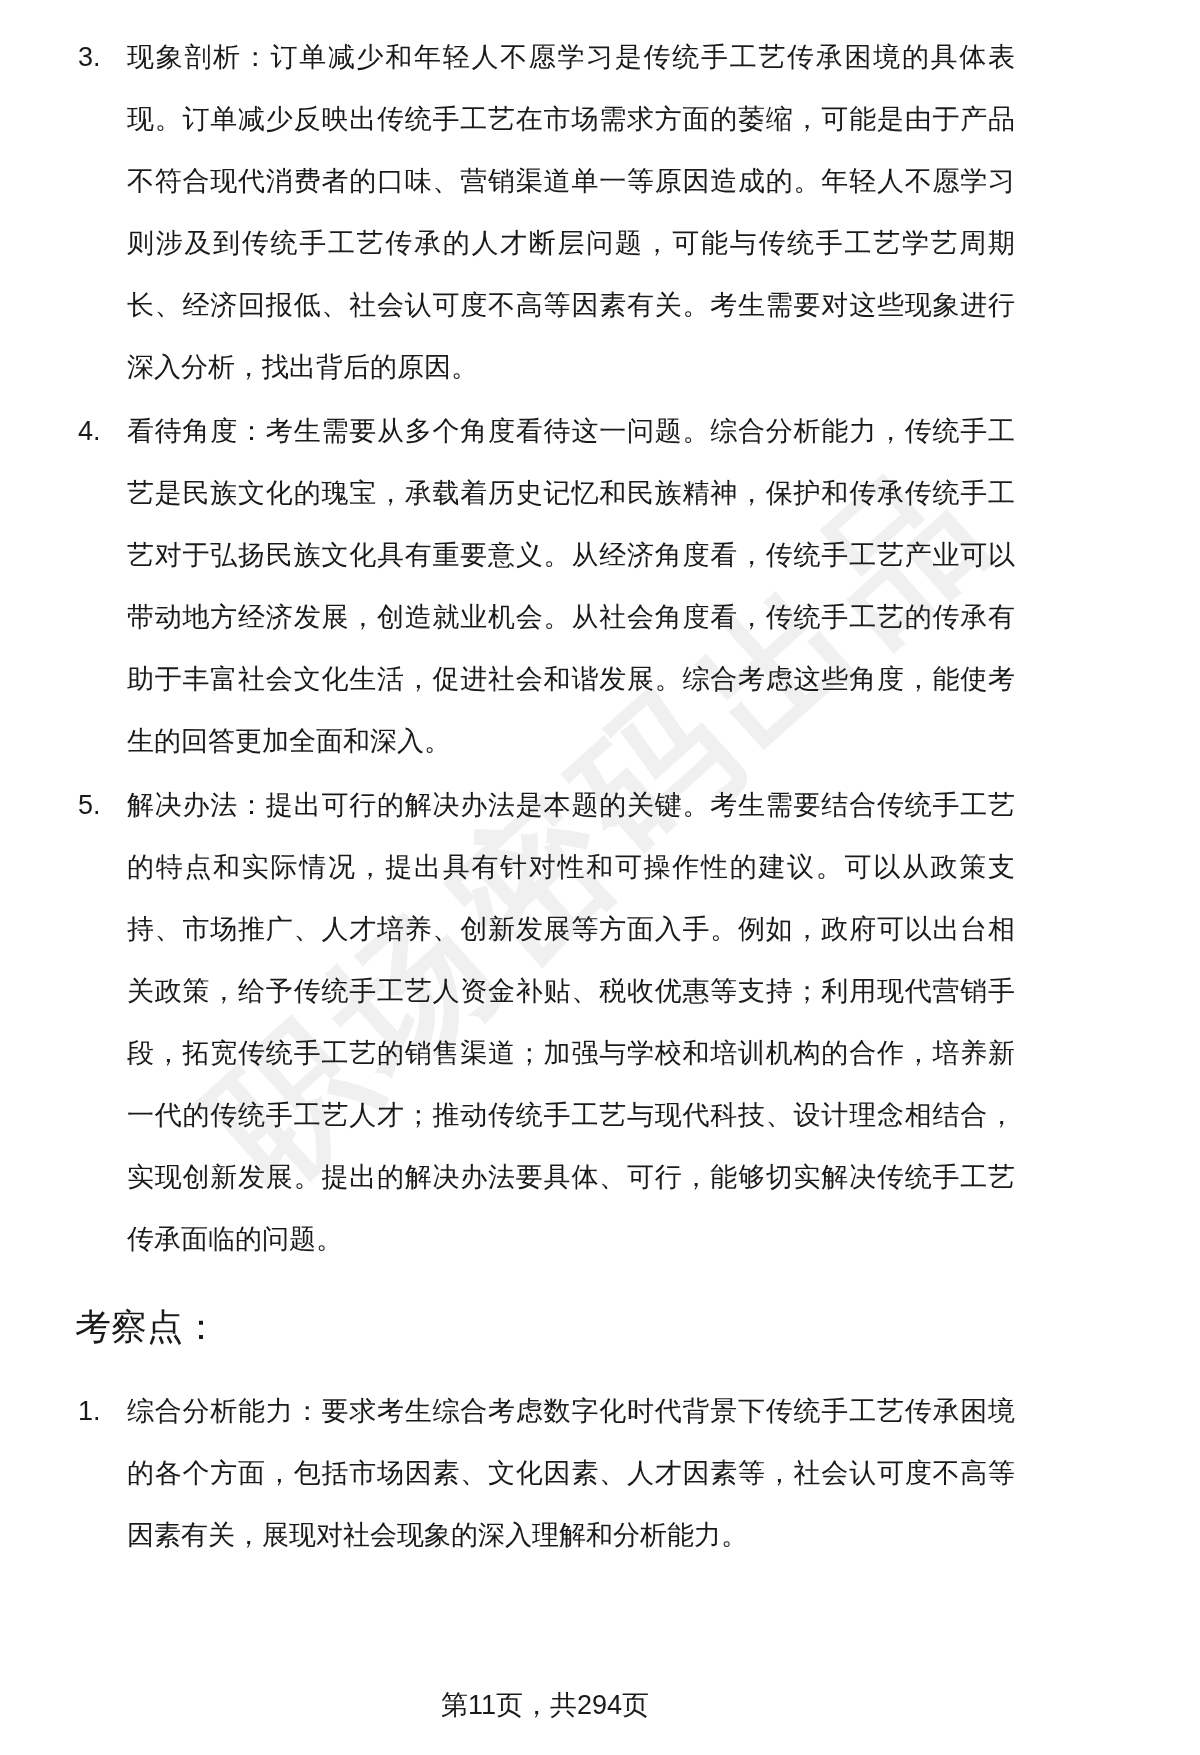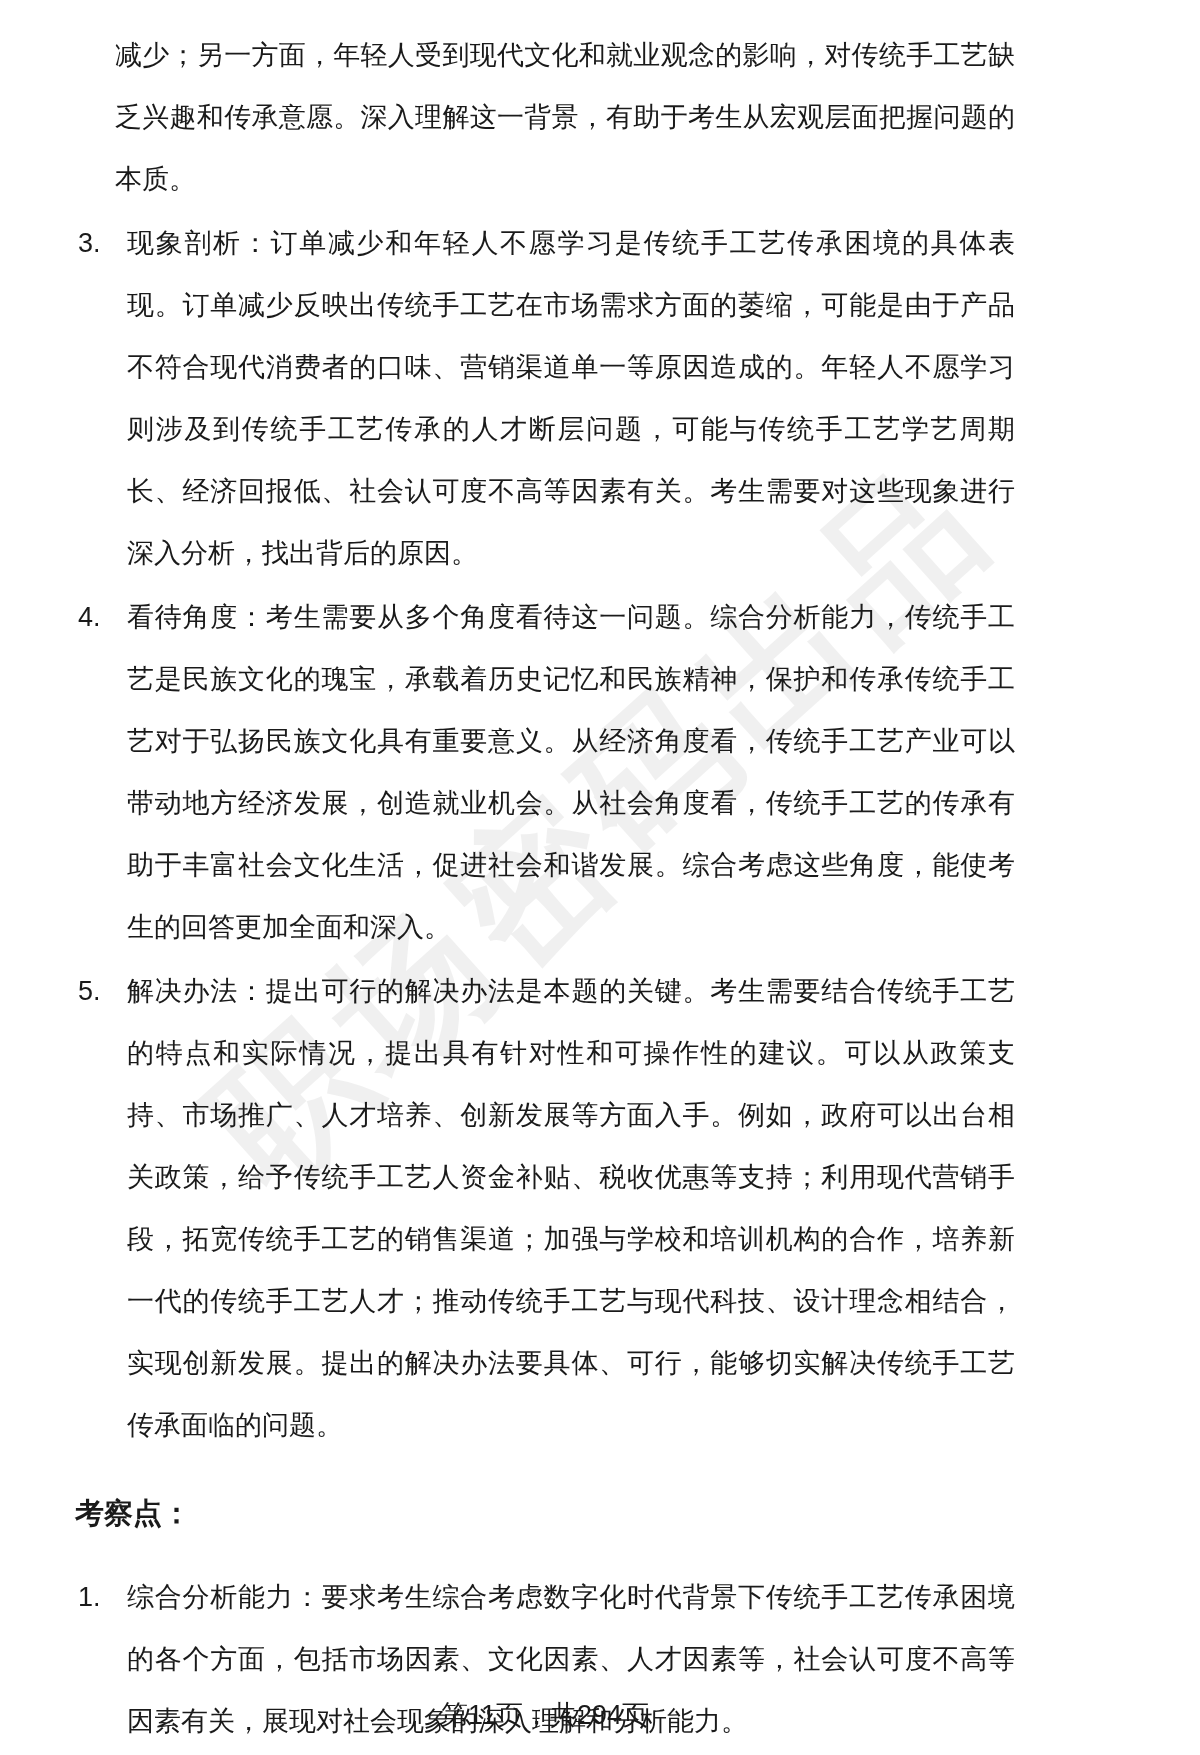--- a/index.html
+++ b/index.html
@@ -51,47 +51,46 @@
     flex: none;
     width: 40px;
     padding-left: 3px;
   }
   .list-item .body {
     flex: 1;
     text-align: justify;
     margin-left: 12px;
   }
   .heading {
-    font-size: 29px;
-    font-weight: 700;
+    font-size: 36px;
+    font-weight: 400;
     line-height: 62px;
     margin-top: 26px;
     margin-bottom: 22px;
   }
   .footer {
     position: absolute;
     z-index: 1;
     left: 75px;
     right: 185px;
-    bottom: 22px;
+    bottom: 32px;
     text-align: center;
     font-size: 27px;
     color: #1a1a1a;
   }
 </style>
 </head>
 <body>
 
 <div class="page">
 
   <div class="watermark">职场密码出品</div>
 
   <div class="content">
 
-    <p class="para">减少；另一方面，年轻人受到现代文化和就业观念的影响，对传统手工艺缺乏兴趣和传承意愿。深入理解这一背景，有助于考生从宏观层面把握问题的本质。</p>
 
     <div class="list-item">
       <span class="num">3.</span>
       <span class="body">现象剖析：订单减少和年轻人不愿学习是传统手工艺传承困境的具体表现。订单减少反映出传统手工艺在市场需求方面的萎缩，可能是由于产品不符合现代消费者的口味、营销渠道单一等原因造成的。年轻人不愿学习则涉及到传统手工艺传承的人才断层问题，可能与传统手工艺学艺周期长、经济回报低、社会认可度不高等因素有关。考生需要对这些现象进行深入分析，找出背后的原因。</span>
     </div>
 
     <div class="list-item">
       <span class="num">4.</span>
       <span class="body">看待角度：考生需要从多个角度看待这一问题。综合分析能力，传统手工艺是民族文化的瑰宝，承载着历史记忆和民族精神，保护和传承传统手工艺对于弘扬民族文化具有重要意义。从经济角度看，传统手工艺产业可以带动地方经济发展，创造就业机会。从社会角度看，传统手工艺的传承有助于丰富社会文化生活，促进社会和谐发展。综合考虑这些角度，能使考生的回答更加全面和深入。</span>
     </div>

